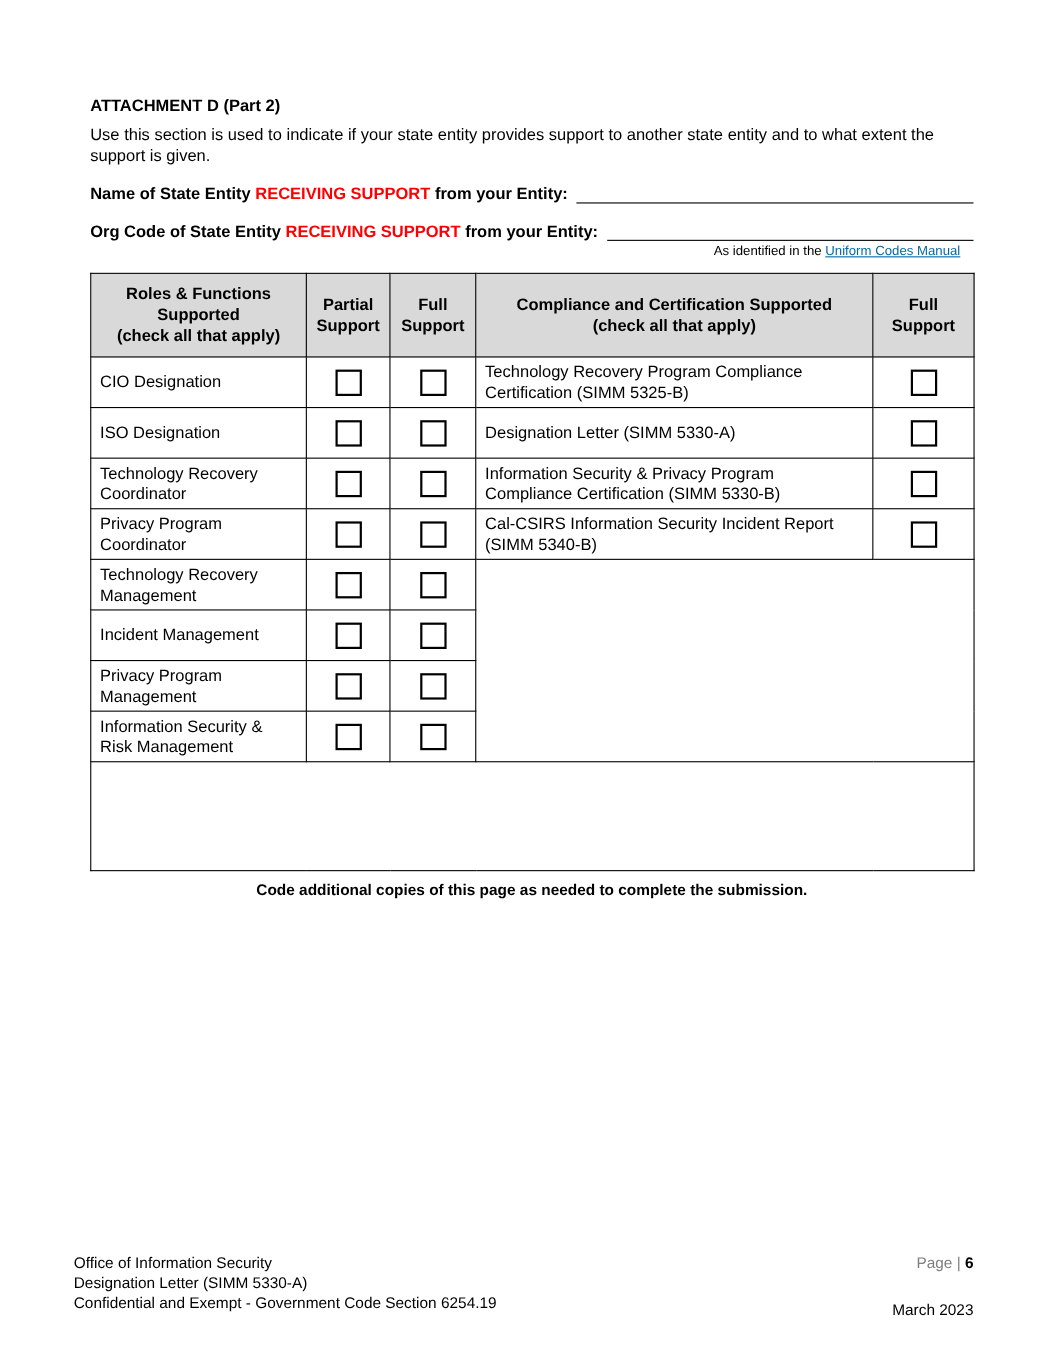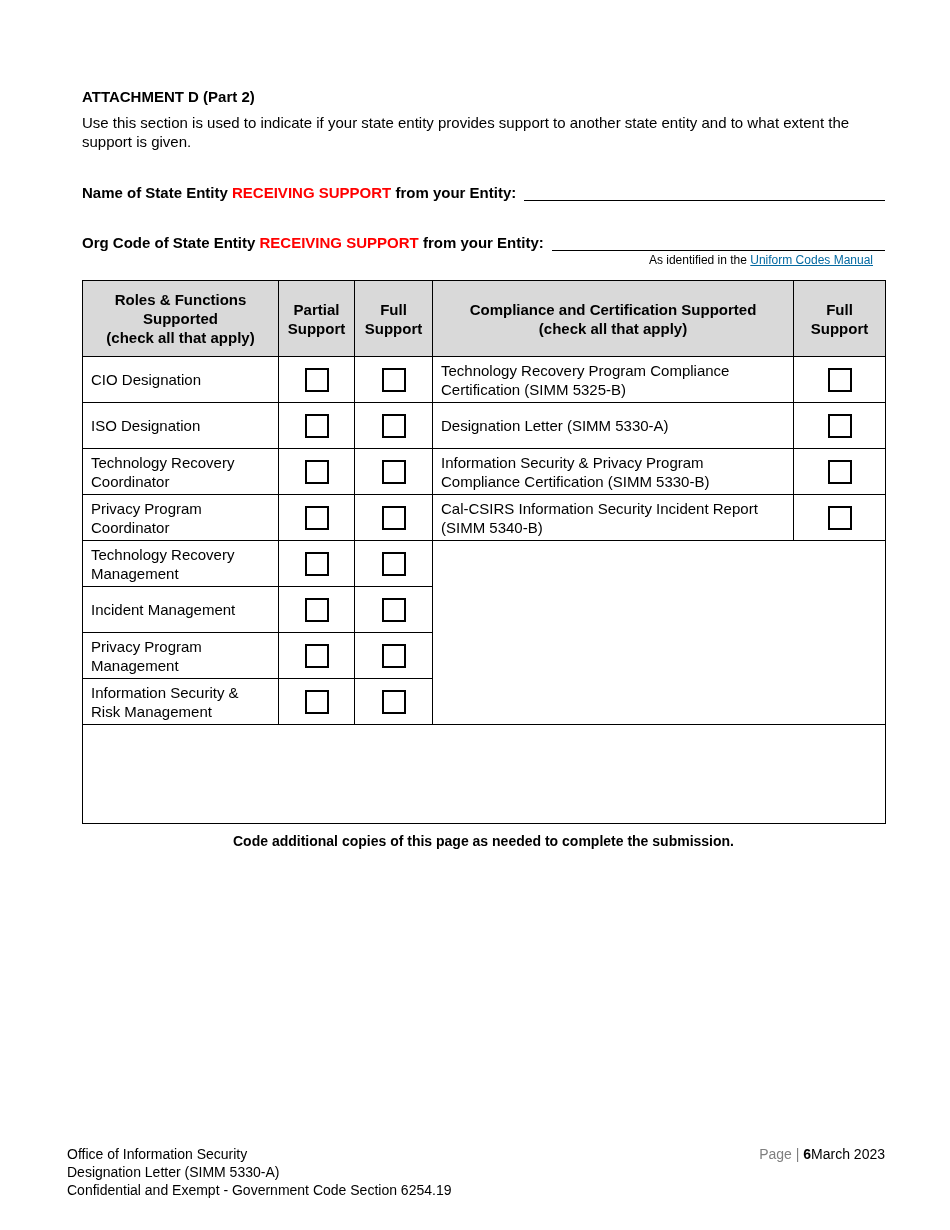--- a/index.html
+++ b/index.html
@@ -17,21 +17,21 @@
 
   .doc-title { font-size: 15px; font-weight: bold; }
 
   .section-heading { margin-top: 10px; font-size: 15px; font-weight: bold; }
   .section-heading span { text-decoration: underline; }
   .red { color: #FF0000; }
   .italic { font-style: italic; }
 
   .intro { margin: 8px 0 0 0; font-size: 15px; line-height: 19px; }
 
-  .field-line { display: flex; align-items: flex-end; margin-top: 30px; font-size: 15px; font-weight: bold; }
+  .field-line { display: flex; align-items: flex-end; margin-top: 14px; font-size: 15px; font-weight: bold; }
   .field-label { white-space: pre; }
   .field-fill { flex: 1; height: 20px; border-bottom: 1px solid #000; margin-left: 8px; }
 
   .codes-note { margin-top: 2px; padding-right: 12px; text-align: right; font-size: 12px; }
   .codes-note a { color: #0369a1; text-decoration: underline; cursor: pointer; }
 
   table.roles-table { margin-top: 13px; border-collapse: collapse; table-layout: fixed; width: 803px; font-size: 15px; }
   .roles-table th, .roles-table td { border: 1.5px solid #000; }
   .c-roles { width: 196px; } .c-partial { width: 76px; } .c-full { width: 78px; }
   .c-compliance { width: 361px; } .c-full2 { width: 92px; }
@@ -61,21 +61,21 @@
   .footer {
     position: absolute;
     left: 67px;
     right: 65px;
     bottom: 31px;
     display: flex;
     justify-content: space-between;
     font-size: 14px;
     line-height: 18px;
   }
-  .footer-right { display: flex; justify-content: space-between; text-align: right; }
+  .footer-right { display: flex; flex-direction: column; justify-content: space-between; text-align: right; gap: 24px; }
   .page-label { color: #7F7F7F; }
   .page-number-bold { font-weight: bold; color: #000; }
 </style>
 </head>
 <body>
 
 <div class="page">
   <div class="content">
 
     <div class="doc-title">ATTACHMENT D (Part 2)</div>

